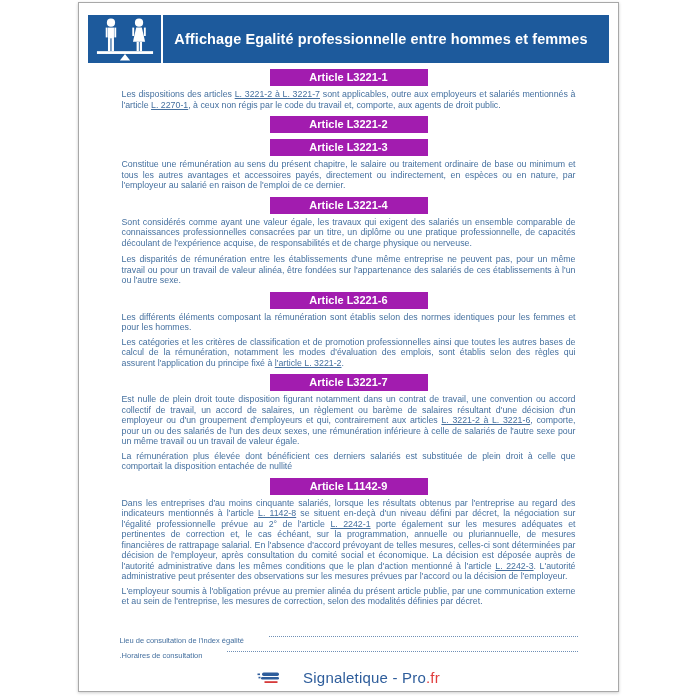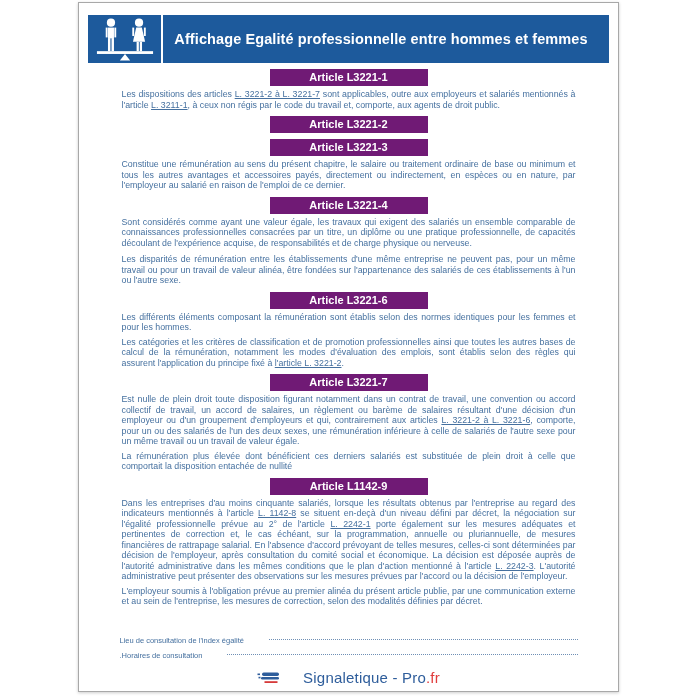--- a/index.html
+++ b/index.html
@@ -14,32 +14,32 @@
   }
   .banner{
     flex-shrink:0;height:48px;background:#1d5a9c;display:flex;align-items:center;
     padding:0 10px 0 8px;box-sizing:border-box;
   }
   .banner svg{display:block;flex-shrink:0;}
   .banner-sep{width:2px;align-self:stretch;background:#ffffff;margin-left:7px;flex-shrink:0;}
   .banner-title{flex:1;text-align:center;color:#ffffff;font-weight:700;font-size:14.5px;letter-spacing:.1px;}
   .article-section{margin-top:6px;}
   .article-bar{
-    width:158px;height:17px;margin:0 auto;background:#701a75;color:#ffffff;
+    width:158px;height:17px;margin:0 auto;background:#a21caf;color:#ffffff;
     font-size:11px;font-weight:700;text-align:center;line-height:17px;
   }
   .article-text{
     width:454px;margin:3px auto 0;color:#45709f;font-size:8.8px;line-height:10.5px;
     text-align:justify;
   }
   .article-text + .article-text{margin-top:4px;}
   .ref-link{text-decoration:underline;}
   .footer{margin-top:auto;flex-shrink:0;}
   .consult-line{
-    width:458px;margin:6px auto 0;display:flex;align-items:center;
+    width:458px;margin:6px auto 0;display:flex;align-items:flex-start;
     color:#45709f;font-size:7.5px;line-height:9px;gap:24px;
   }
   .consult-line .leader{flex:1;border-bottom:1px dotted #6f8fb5;margin:0 0 2px 1px;}
   .logo-row{
     margin-top:9px;display:flex;justify-content:center;align-items:center;gap:22px;
     font-size:15px;color:#2e5d9b;letter-spacing:.2px;
   }
   .logo-fr{color:#e03c3c;}
 </style>
 </head>
@@ -64,21 +64,21 @@
       <rect x="1" y="36" width="60" height="3"></rect>
       <polygon points="31,39 25.5,46 36.5,46"></polygon>
     </svg>
     <div class="banner-sep"></div>
     <div class="banner-title">Affichage Egalité professionnelle entre hommes et femmes</div>
   </div>
 
   <div id="articles">
       <div class="article-section">
         <div class="article-bar">Article L3221-1</div>
-        <div class="article-text"><span>Les dispositions des articles </span><span class="ref-link">L. 3221-2 à L. 3221-7</span><span> sont applicables, outre aux employeurs et salariés mentionnés à l'article </span><span class="ref-link">L. 3211-1</span><span>, à ceux non régis par le code du travail et, comporte, aux agents de droit public.</span></div>
+        <div class="article-text"><span>Les dispositions des articles </span><span class="ref-link">L. 3221-2 à L. 3221-7</span><span> sont applicables, outre aux employeurs et salariés mentionnés à l'article </span><span class="ref-link">L. 2270-1</span><span>, à ceux non régis par le code du travail et, comporte, aux agents de droit public.</span></div>
       </div>
       <div class="article-section">
         <div class="article-bar">Article L3221-2</div>
       </div>
       <div class="article-section">
         <div class="article-bar">Article L3221-3</div>
         <div class="article-text"><span>Constitue une rémunération au sens du présent chapitre, le salaire ou traitement ordinaire de base ou minimum et tous les autres avantages et accessoires payés, directement ou indirectement, en espèces ou en nature, par l'employeur au salarié en raison de l'emploi de ce dernier.</span></div>
       </div>
       <div class="article-section">
         <div class="article-bar">Article L3221-4</div>

